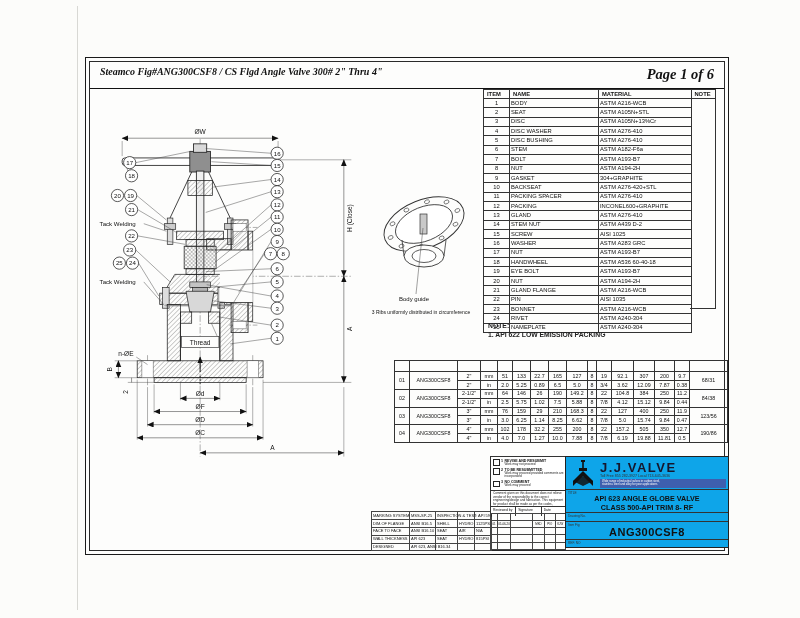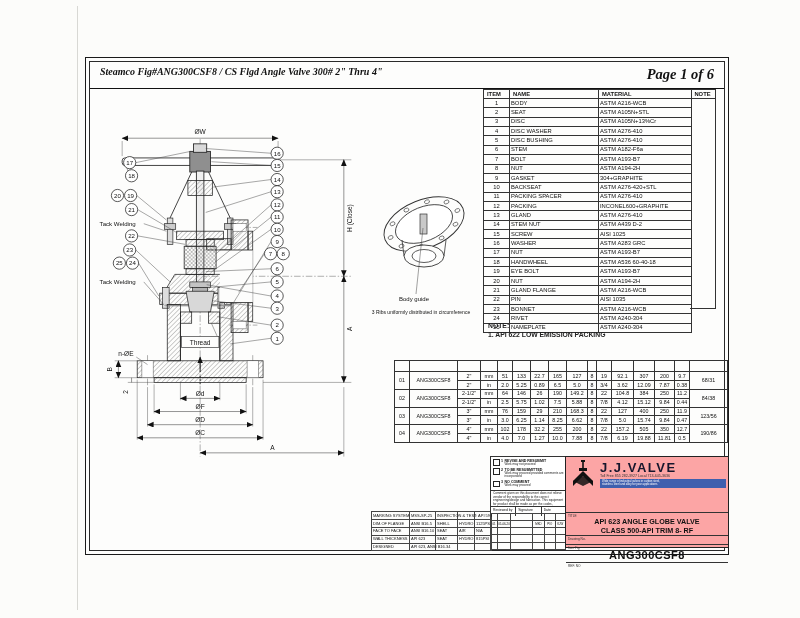--- a/index.html
+++ b/index.html
@@ -40,28 +40,28 @@
   #disc{border-top:1px solid #333;margin-top:2px;padding:1px 2px;font-size:3.1px;line-height:3.8px;color:#222;height:13px;overflow:hidden;}
   #apfoot{display:flex;border-top:1px solid #333;height:9px;}
   #apfoot div{flex:1;border-right:1px solid #333;font-size:3.4px;padding:1px 0 0 2px;}
   #apfoot div:last-child{border-right:none;}
   
   #rev{position:absolute;left:404px;top:455px;width:75px;}
   #rev th,#rev td{border:1px solid #444;font-size:2.9px;line-height:3px;padding:0;text-align:center;overflow:hidden;}
   #rev th{height:6px;}
   #rev td{height:6.2px;}
   
-  #tb{position:absolute;left:479px;top:398px;width:162px;height:90px;border:1px solid #222;background:#fca5a5;}
+  #tb{position:absolute;left:479px;top:398px;width:162px;height:90px;border:1px solid #222;background:#0ea5e9;}
   #tb .row{border-top:1px solid #333;position:relative;}
   #logorow{height:32px;position:relative;}
   #logoicon{position:absolute;left:4px;top:2px;}
   #brand{position:absolute;left:34px;top:3px;font-size:13px;font-weight:bold;letter-spacing:1.5px;color:#16162c;font-family:"Liberation Sans",sans-serif;}
   #phone{position:absolute;left:34px;top:17px;font-size:3.6px;color:#333;}
   #tagline{position:absolute;left:34px;top:22px;width:122px;height:8px;background:#3e5fae;color:#fff;font-size:2.8px;line-height:3.6px;padding:0.5px 2px;overflow:hidden;}
-  #titlecell{height:22px;margin-top:23px;}
+  #titlecell{height:22px;}
   .micro{position:absolute;left:2px;top:1px;font-size:3.2px;color:#333;}
   #titlecell .t1{text-align:center;font-size:7.2px;font-weight:bold;margin-top:4px;}
   #titlecell .t2{text-align:center;font-size:7.2px;font-weight:bold;}
   #dwgno{height:8px;}
   #figrow{height:17px;}
   #figrow .fig{text-align:center;font-size:11px;font-weight:bold;margin-top:4px;letter-spacing:0.5px;}
   #refrow{height:9px;}
   
   #drawwrap{position:absolute;left:6px;top:68px;width:282px;height:340px;}
   #detailwrap{position:absolute;left:270px;top:118px;width:130px;height:148px;}

